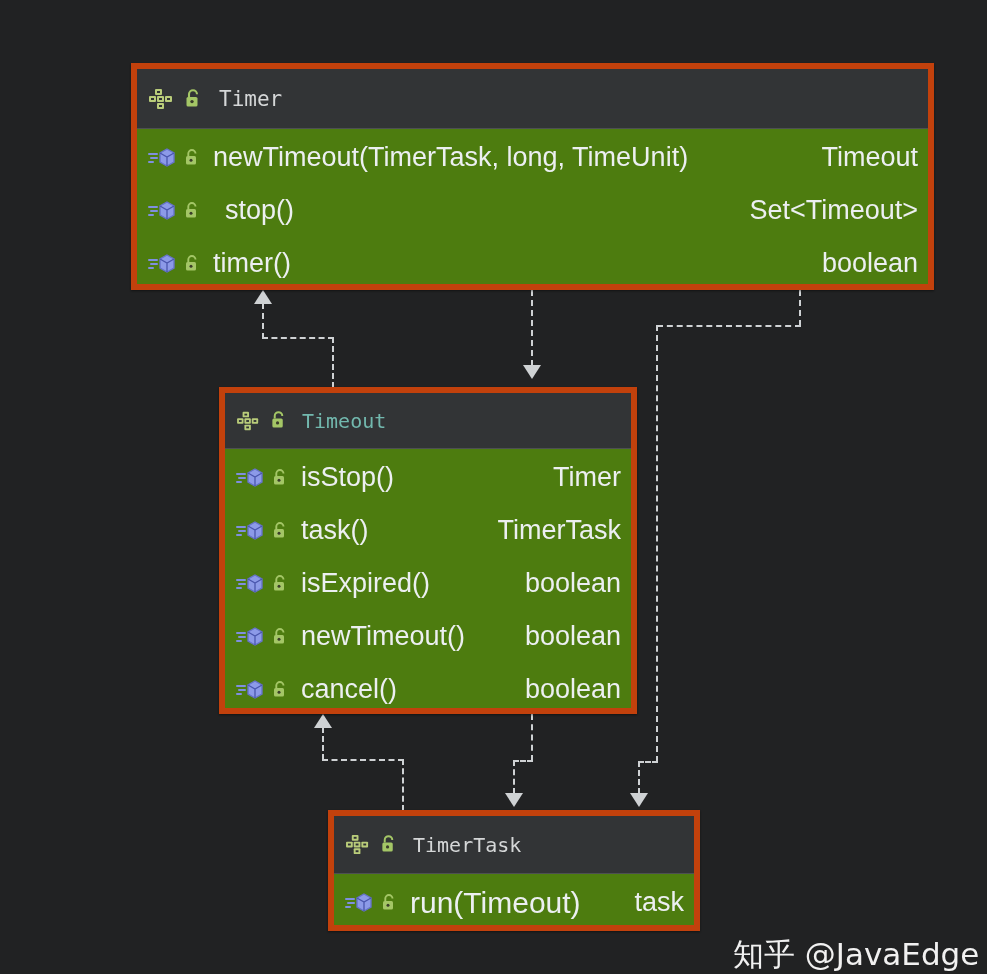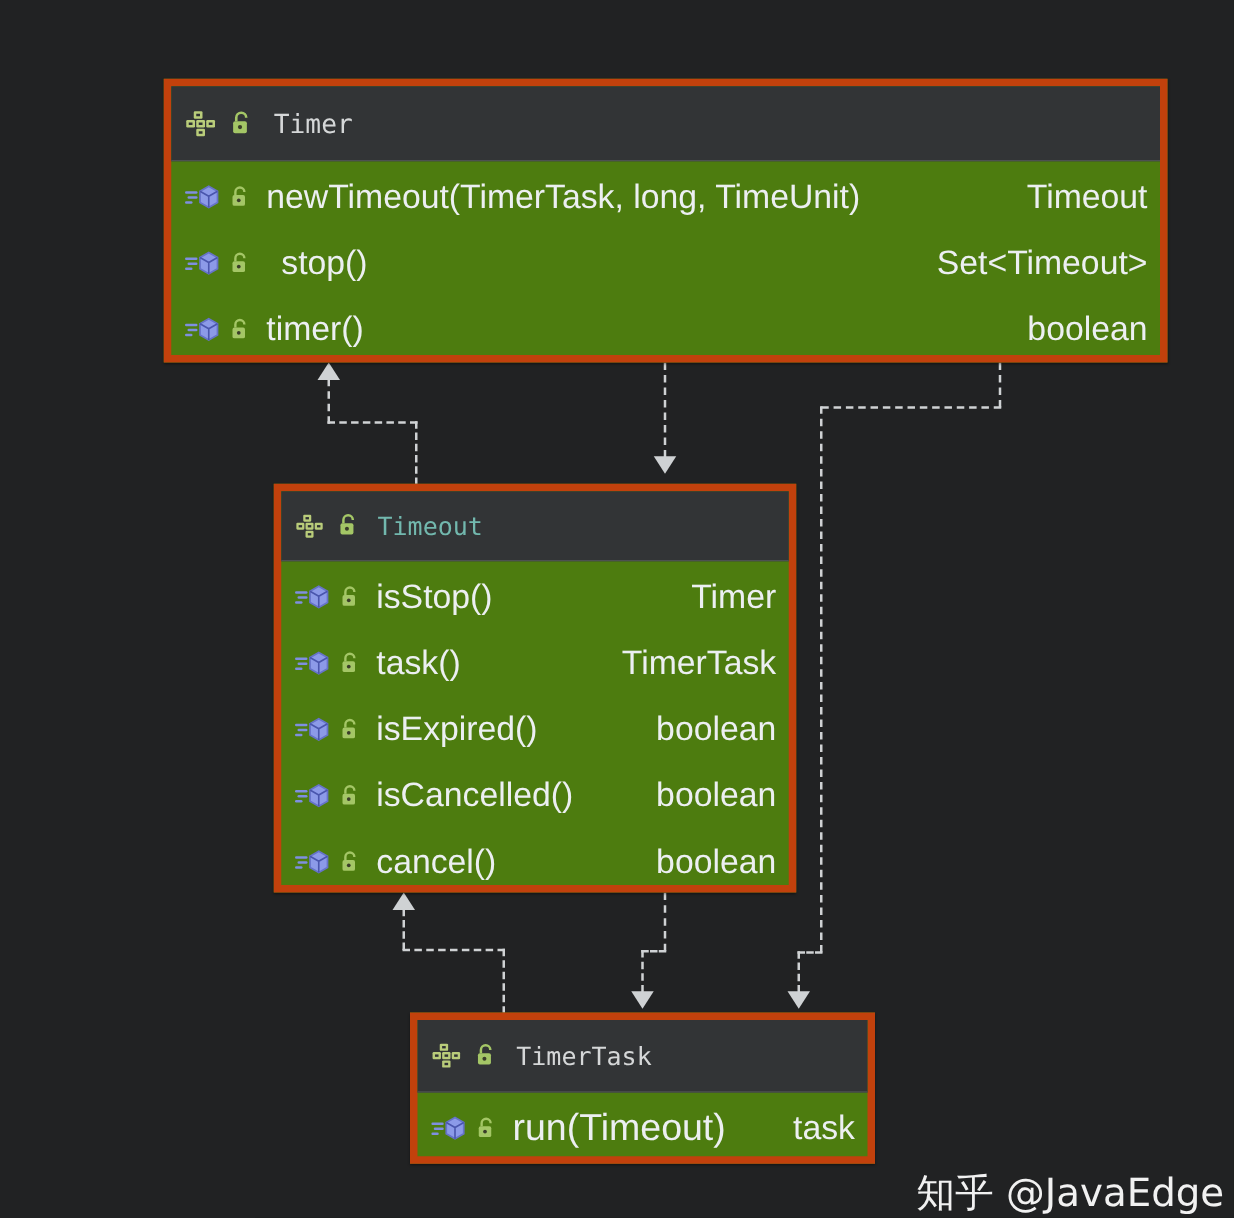--- a/index.html
+++ b/index.html
@@ -359,21 +359,21 @@
             <path d="M12 7 L19 11 L26 7 M19 11 L19 20" fill="none" stroke="#4a56ad" stroke-width="1.3"></path>
           </svg>
         </span>
         <span class="icon" style="width:18px;height:20px;margin-right:12px;">
           <svg width="16" height="20" viewBox="0 0 16 20">
             <path d="M4.3 8 V5.6 A3.6 3.6 0 0 1 11.5 5.6" fill="none" stroke="#a4c666" stroke-width="1.9"></path>
             <rect x="2" y="8" width="10" height="8.6" rx="1.5" fill="#a4c666"></rect>
             <circle cx="7" cy="12.2" r="1.5" fill="#3a3d2a"></circle>
           </svg>
         </span>
-        <span class="uml-sig" style="font-size:27px;">isCancelled()</span>
+        <span class="uml-sig" style="font-size:27px;">newTimeout()</span>
         <span class="uml-ret" style="font-size:27px;padding-left:6px;">boolean</span>
       </div>
 
       <div class="uml-row" style="height:53px;">
         <span class="icon" style="width:32px;height:24px;margin-right:4px;">
           <svg width="30" height="24" viewBox="0 0 30 24">
             <g stroke="#7f8fe0" stroke-width="2" stroke-linecap="round">
               <line x1="1" y1="8" x2="9" y2="8"></line>
               <line x1="3" y1="12" x2="9" y2="12"></line>
               <line x1="1" y1="16" x2="5" y2="16"></line>

